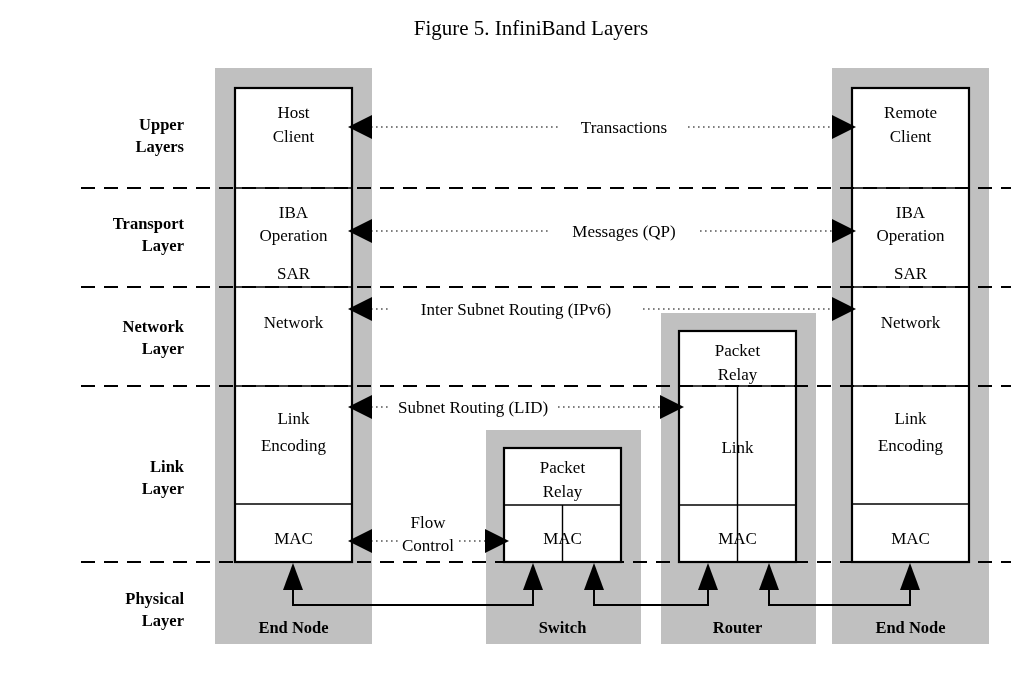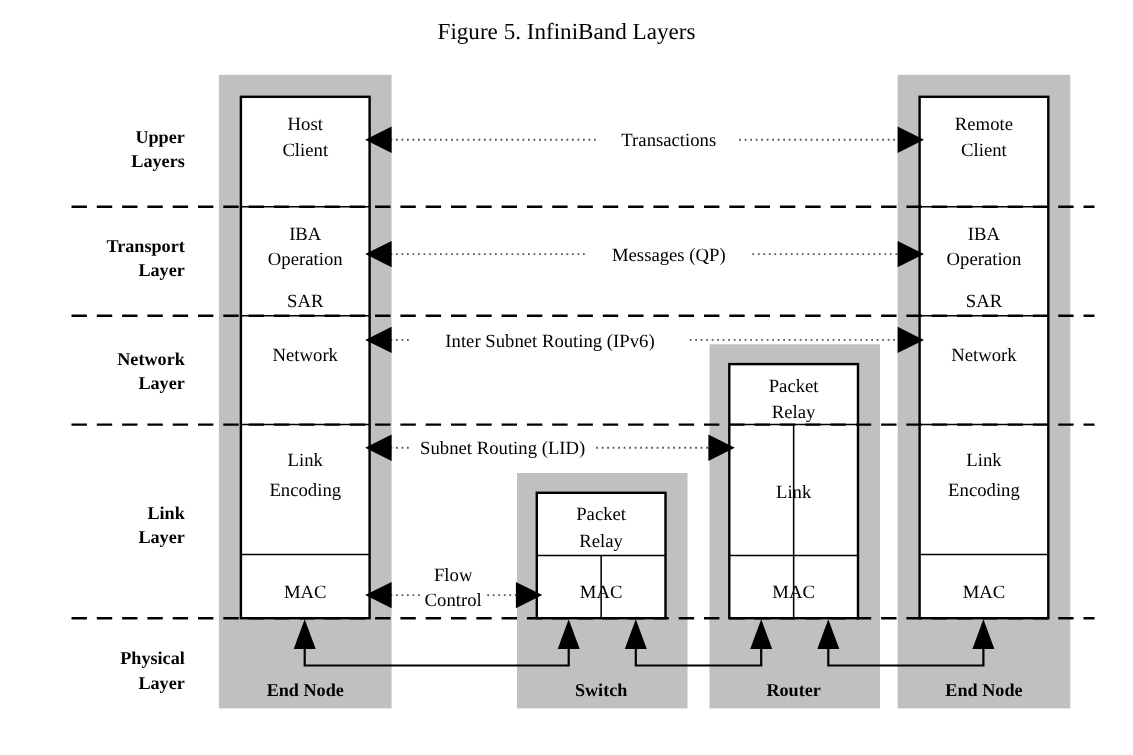--- a/index.html
+++ b/index.html
@@ -11,20 +11,21 @@
     width: 1030px;
     height: 686px;
     font-family: "Liberation Serif", "DejaVu Serif", serif;
     overflow: hidden;
     position: relative;
   }
   #figure-root {
     position: relative;
     width: 856px;
     height: 686px;
+    margin-left: 16px;
   }
   svg.diagram {
     display: block;
     width: 1030px;
     height: 686px;
   }
   text {
     font-family: "Liberation Serif", "DejaVu Serif", serif;
     fill: #000000;
   }

